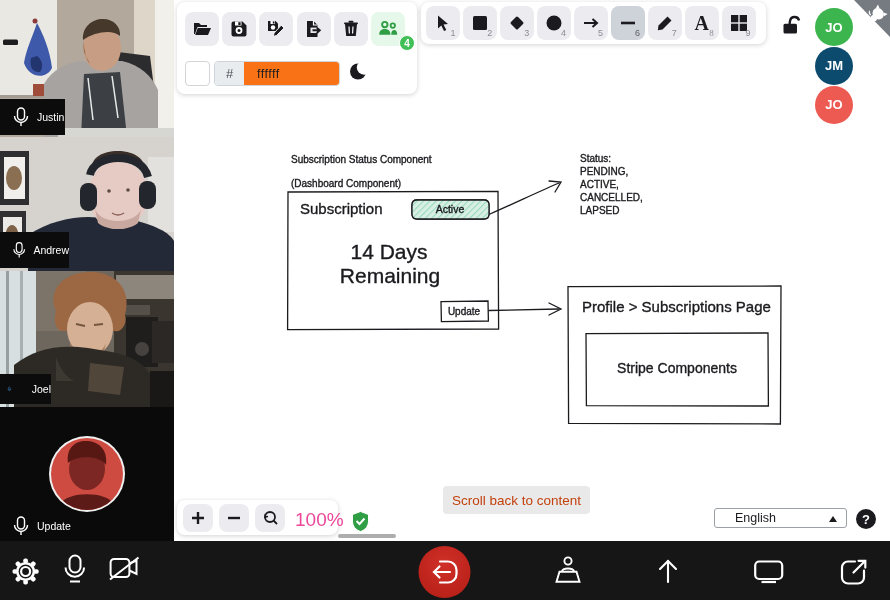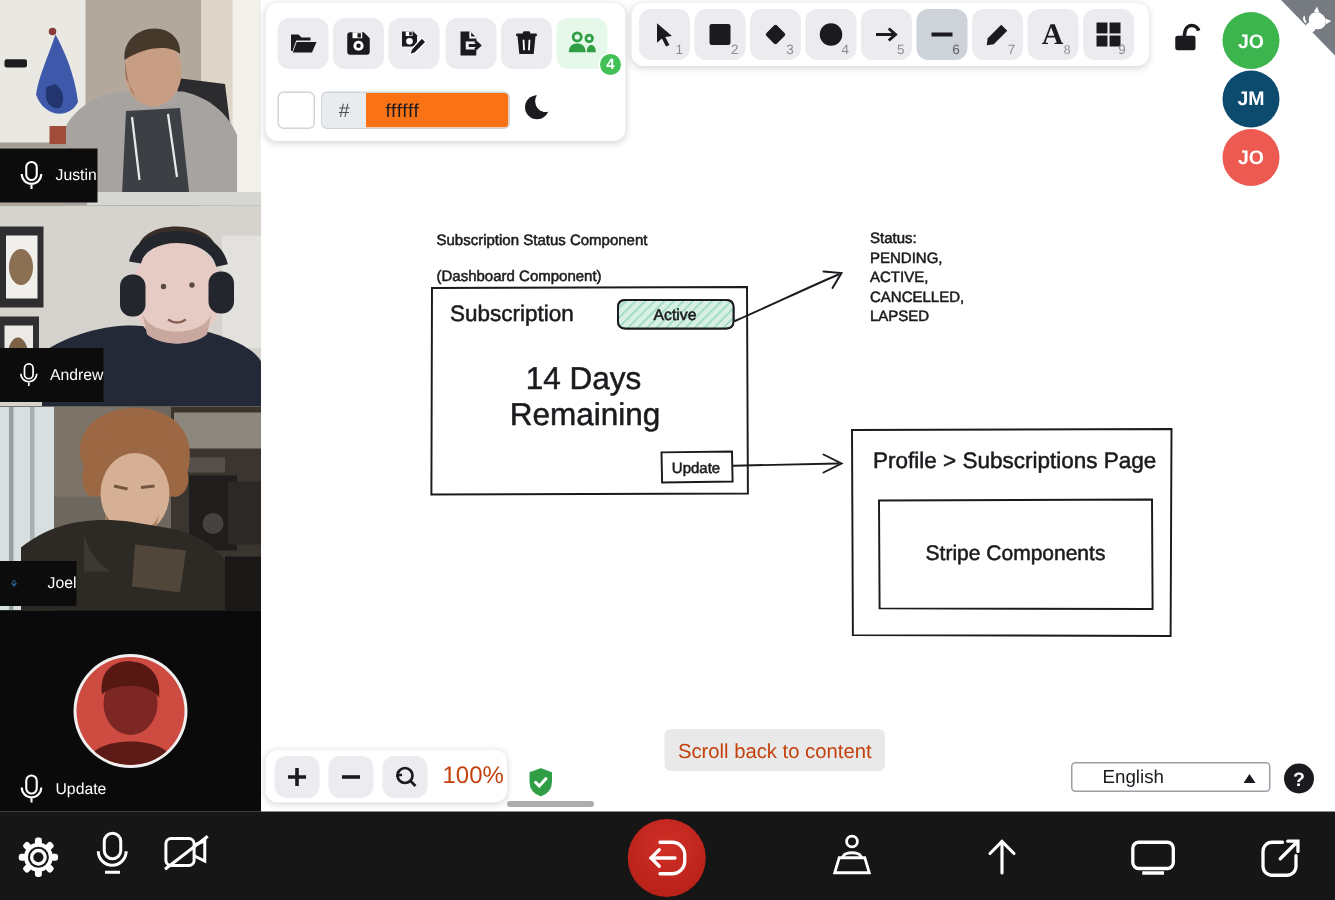--- a/index.html
+++ b/index.html
@@ -359,21 +359,21 @@
           <path d="M2,8 L14,8" stroke="#1b1b1f" stroke-width="2.4"></path>
         </svg>
     </div>
     <div class="btn" style="left:81px; top:504px; width:30px; height:28px;">
       <svg width="17" height="17" viewBox="0 0 17 17">
           <circle cx="8" cy="7" r="5" fill="none" stroke="#1b1b1f" stroke-width="1.8"></circle>
           <line x1="11.5" y1="10.5" x2="15" y2="14" stroke="#1b1b1f" stroke-width="1.8"></line>
           <path d="M3.5,4 L3,7 L6,6.5" fill="none" stroke="#1b1b1f" stroke-width="1.6"></path>
         </svg>
     </div>
-    <div class="abs" style="left:121px; top:509px; width:40px; font-size:16px; color:#c2410c;">100%</div>
+    <div class="abs" style="left:121px; top:509px; width:40px; font-size:19px; color:#ec4899;">100%</div>
 
     <svg class="abs" style="left:178px; top:511px;" width="17" height="21" viewBox="0 0 17 21">
       <path d="M8.5,0.5 L16.5,3.5 L16.5,10 C16.5,15.5 13,19 8.5,20.5 C4,19 0.5,15.5 0.5,10 L0.5,3.5 Z" fill="#2f9e44" stroke="#fff" stroke-width="1"></path>
       <path d="M4.5,10 L7.5,13 L12.5,7.5" fill="none" stroke="#fff" stroke-width="2"></path>
     </svg>
 
     <div class="abs" style="left:164px; top:534px; width:58px; height:4px; background:#adadad; border-radius:2px;"></div>
 
     <div class="abs" style="left:269px; top:486px; width:147px; height:28px; background:#e9e9e9; border-radius:4px; font-size:13.5px; color:#c2410c; display:flex; align-items:center; justify-content:center;">Scroll back to content</div>
 

